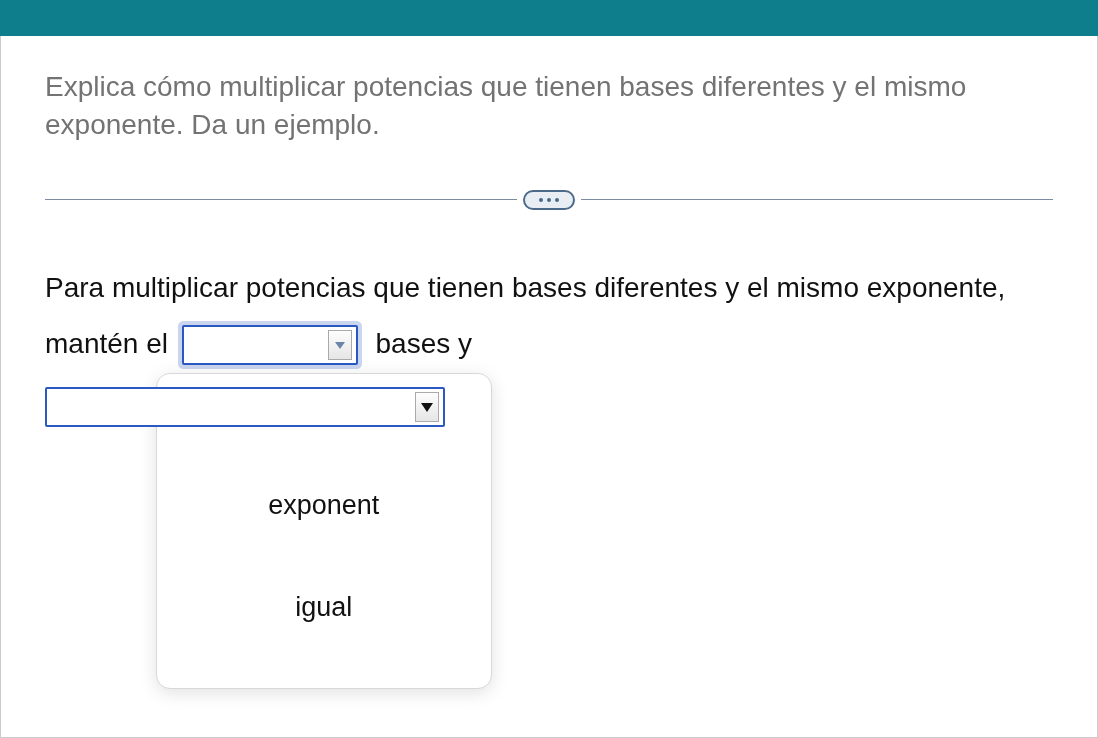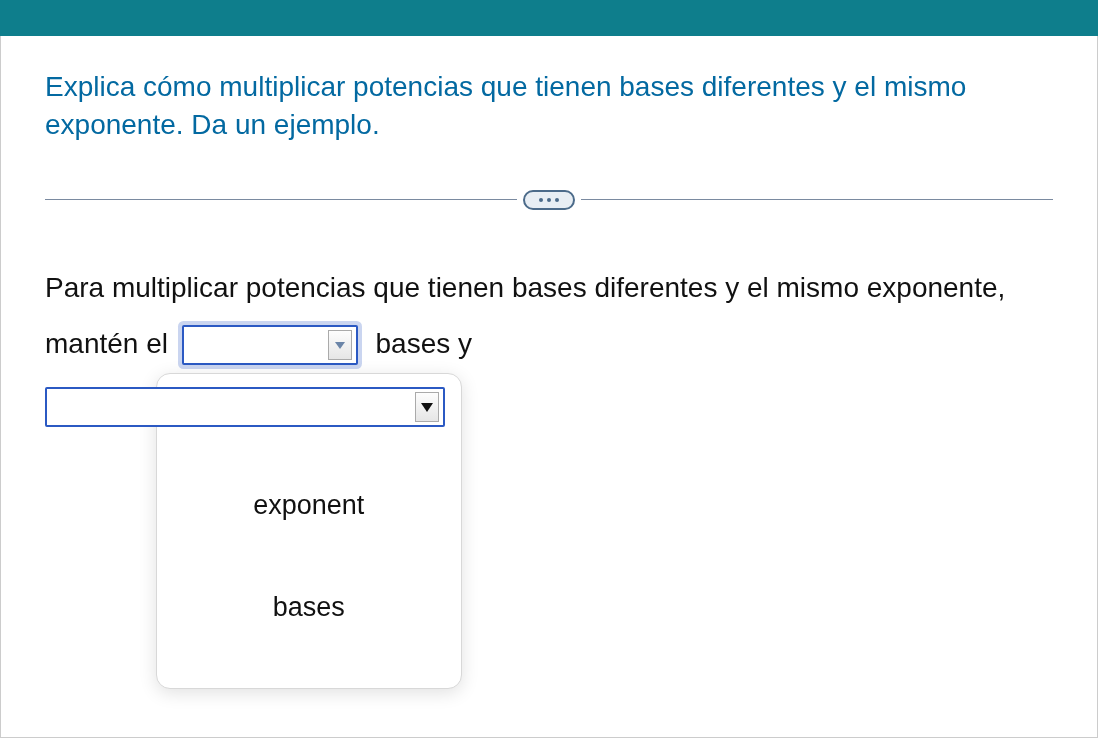--- a/index.html
+++ b/index.html
@@ -18,21 +18,21 @@
     .content-area {
       background: #ffffff;
       border: 1px solid #ccc;
       border-top: none;
       padding: 32px 44px;
       height: calc(100% - 36px);
       position: relative;
     }
     .question-text {
       font-size: 28px;
-      color: #0369a1;
+      color: #737373;
       line-height: 1.35;
     }
     .divider-row {
       display: flex;
       align-items: center;
       margin: 46px 0 50px 0;
     }
     .divider-line {
       flex: 1;
       height: 1px;
@@ -91,21 +91,21 @@
       justify-content: center;
       cursor: pointer;
     }
     .combo-field .dd-btn svg { display:block; }
     #dropdown-1 { width: 176px; margin: 0 10px 0 6px; }
     #dropdown-2 { width: 400px; margin-top: 12px; }
     .options-panel {
       position: absolute;
       top: 48px;
       left: -20px;
-      width: 306px;
+      width: 336px;
       background: #fff;
       border: 1px solid #d8d8d8;
       border-radius: 14px;
       box-shadow: 0 4px 18px rgba(0,0,0,0.12);
       padding: 80px 0 30px 0;
     }
     .option-item {
       text-align: center;
       font-size: 27px;
       color: #111;
@@ -139,21 +139,21 @@
       <span id="dropdown-1" class="combo-field focused">
         <span class="dd-btn">
           <svg width="12" height="10" viewBox="0 0 12 10">
             <polygon points="1,2 11,2 6,9" fill="#6b85a8"></polygon>
           </svg>
         </span>
       </span>
 
       <div class="options-panel">
         <div class="option-item">exponent</div>
-        <div class="option-item">bases</div>
+        <div class="option-item">igual</div>
       </div>
     </span>
 
     <span>bases y</span>
 
     <br>
 
     <span class="inline-combo">
       <span id="dropdown-2" class="combo-field">
         <span class="dd-btn">

